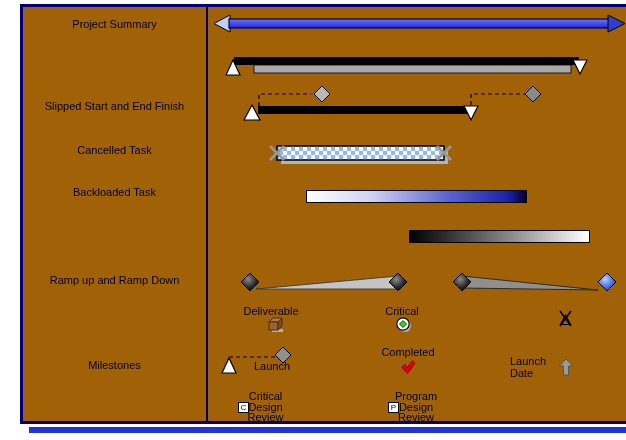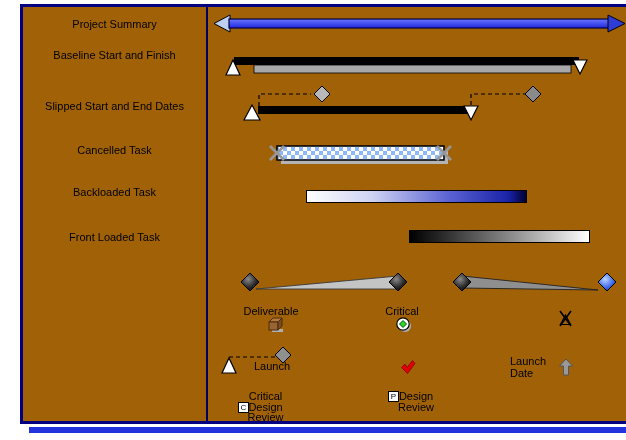--- a/index.html
+++ b/index.html
@@ -27,26 +27,26 @@
 </style>
 </head>
 <body>
 
 <div class="page">
   <div class="panel">
     <div class="divider"></div>
 
     <div class="rowlabel" style="top:11px">Project Summary</div>
     <div class="rowlabel" style="top:42px">
-      <div>Baseline Start and Finish</div>
     </div>
-    <div class="rowlabel" style="top:93px">Slipped Start and End Dates</div>
+    <div class="rowlabel" style="top:93px">Slipped Start and End Finish</div>
     <div class="rowlabel" style="top:179px">Backloaded Task</div>
     <div class="rowlabel" style="top:137px">Cancelled Task</div>
-    <div class="rowlabel" style="top:224px">Front Loaded Task</div>
+    <div class="rowlabel" style="top:267px">Ramp up and Ramp Down</div>
+    <div class="rowlabel" style="top:352px">Milestones</div>
 
     <svg class="g" style="left:189px;top:3px" width="417" height="28">
       <defs>
         <linearGradient id="barBlue" x1="0" y1="0" x2="0" y2="1">
           <stop offset="0" stop-color="#6a76ff"></stop>
             <stop offset="1" stop-color="#2028dc"></stop>
         </linearGradient>
       </defs>
       <polygon points="2,13.5 18,5 18,22" fill="#bdd0f2" stroke="#000" stroke-width="1"></polygon>
       <rect x="17" y="9" width="380" height="9" fill="url(#barBlue)" stroke="#000040" stroke-width="1.2"></rect>
@@ -135,20 +135,21 @@
       <line x1="14" y1="2" x2="3" y2="17" stroke="#000" stroke-width="1.6"></line>
     </svg>
 
     <svg class="ms-icon" style="left:196px;top:337px" width="78" height="34">
       <path d="M10,13 H56" fill="none" stroke="#000" stroke-width="1.2" stroke-dasharray="4 3"></path>
       <polygon points="3,29 10,14 17,29" fill="#fff" stroke="#000" stroke-width="1.2"></polygon>
       <polygon points="64,3 72,11 64,19 56,11" fill="#909090" stroke="#000" stroke-width="1"></polygon>
     </svg>
     <div class="ms-label" style="left:224px;top:353px;width:50px">Launch</div>
 
+    <div class="ms-label" style="left:335px;top:339px;width:100px">Completed</div>
     <svg class="ms-icon" style="left:377px;top:352px" width="17" height="16">
       <polygon points="1.5,8.5 5,5 7,8.5 12.5,1.5 15,4.5 7.5,14.5" fill="#e00202" stroke="#8a0000" stroke-width="0.8"></polygon>
     </svg>
 
     <div class="launch-label">
       <div>Launch</div>
       <div>Date</div>
     </div>
     <svg class="ms-icon" style="left:536px;top:351px" width="15" height="19">
       <polygon points="7,1 13.5,8 9.5,8 9.5,17 4.5,17 4.5,8 0.5,8" fill="#9a9a9a" stroke="#555" stroke-width="1"></polygon>
@@ -157,20 +158,21 @@
     <div class="ms-review" style="left:185px;top:384px;width:115px">
       <div>Critical</div>
       <div class="ms-line2">
         <span class="ms-box">C</span>
         <span>Design</span>
       </div>
       <div>Review</div>
     </div>
 
     <div class="ms-review" style="left:333px;top:384px;width:120px">
+      <div>Program</div>
       <div class="ms-line2">
         <span class="ms-box" style="left:32px">P</span>
         <span>Design</span>
       </div>
       <div>Review</div>
     </div>
 
   </div>
 </div>
 

